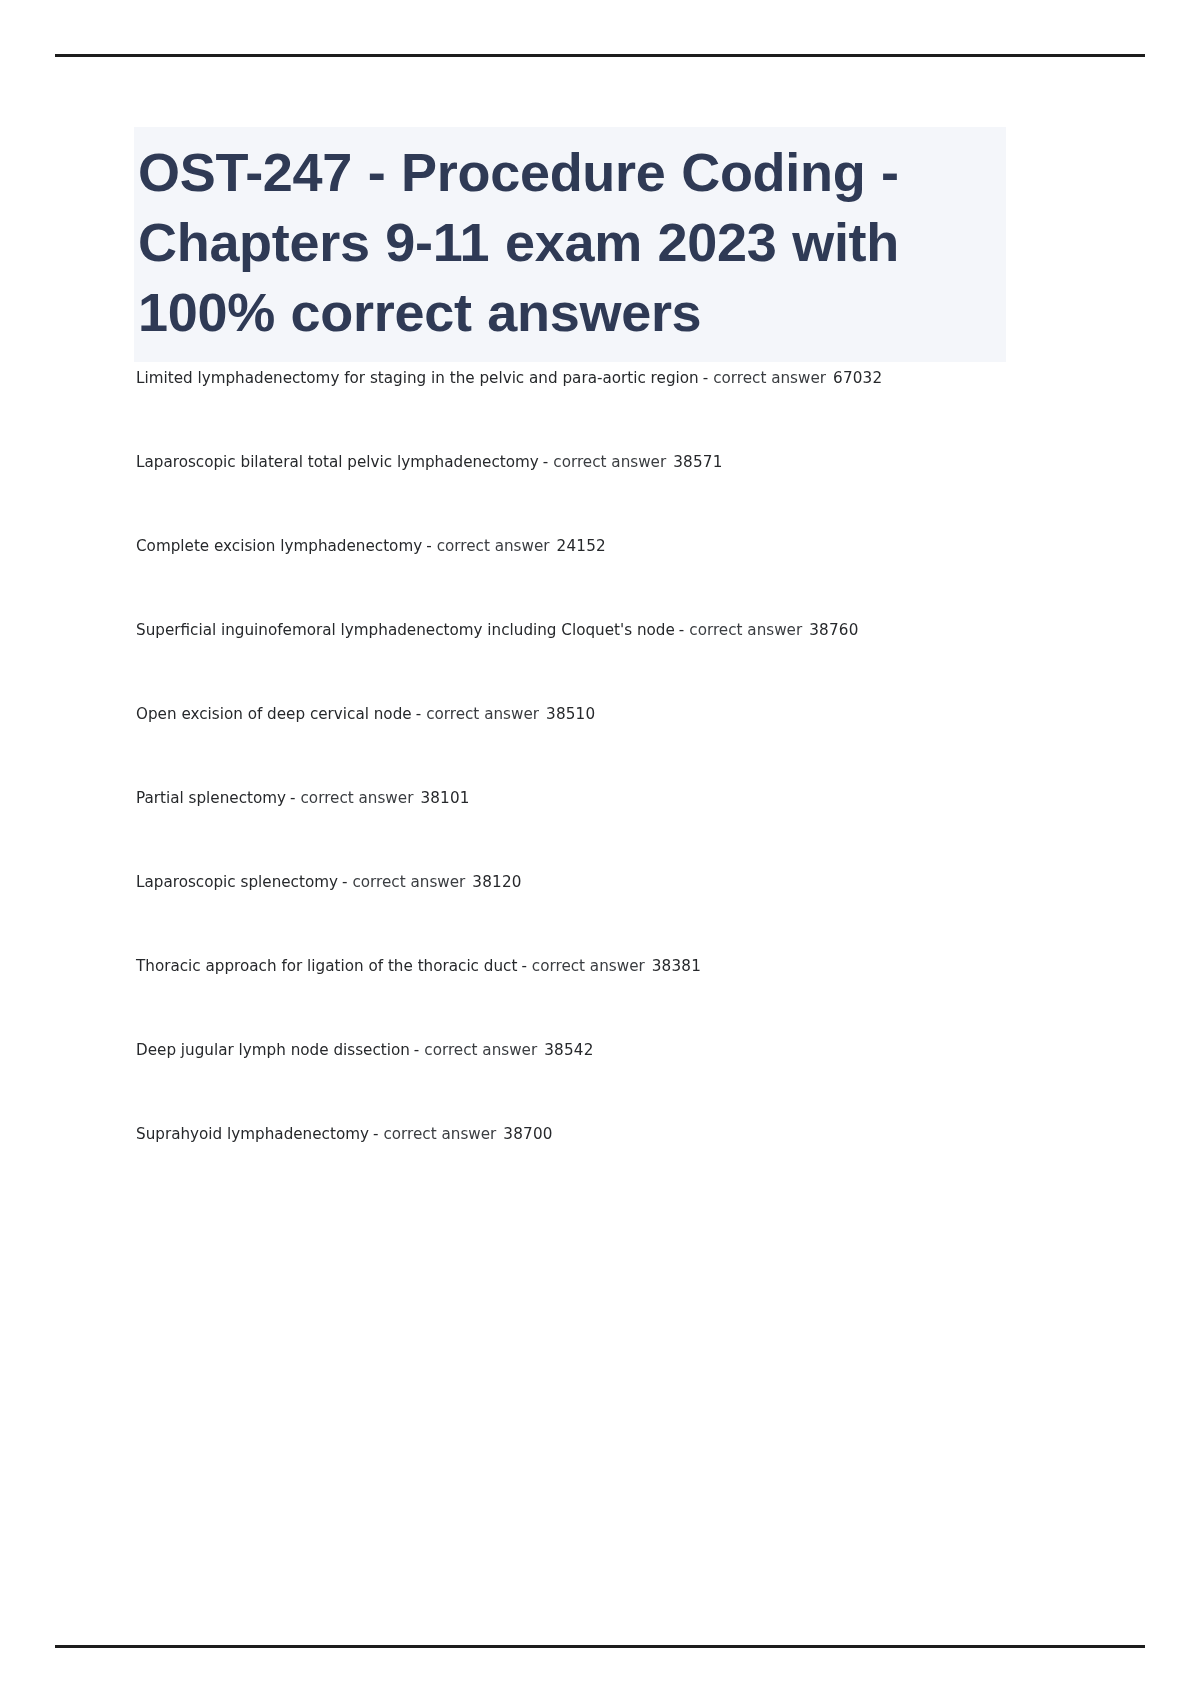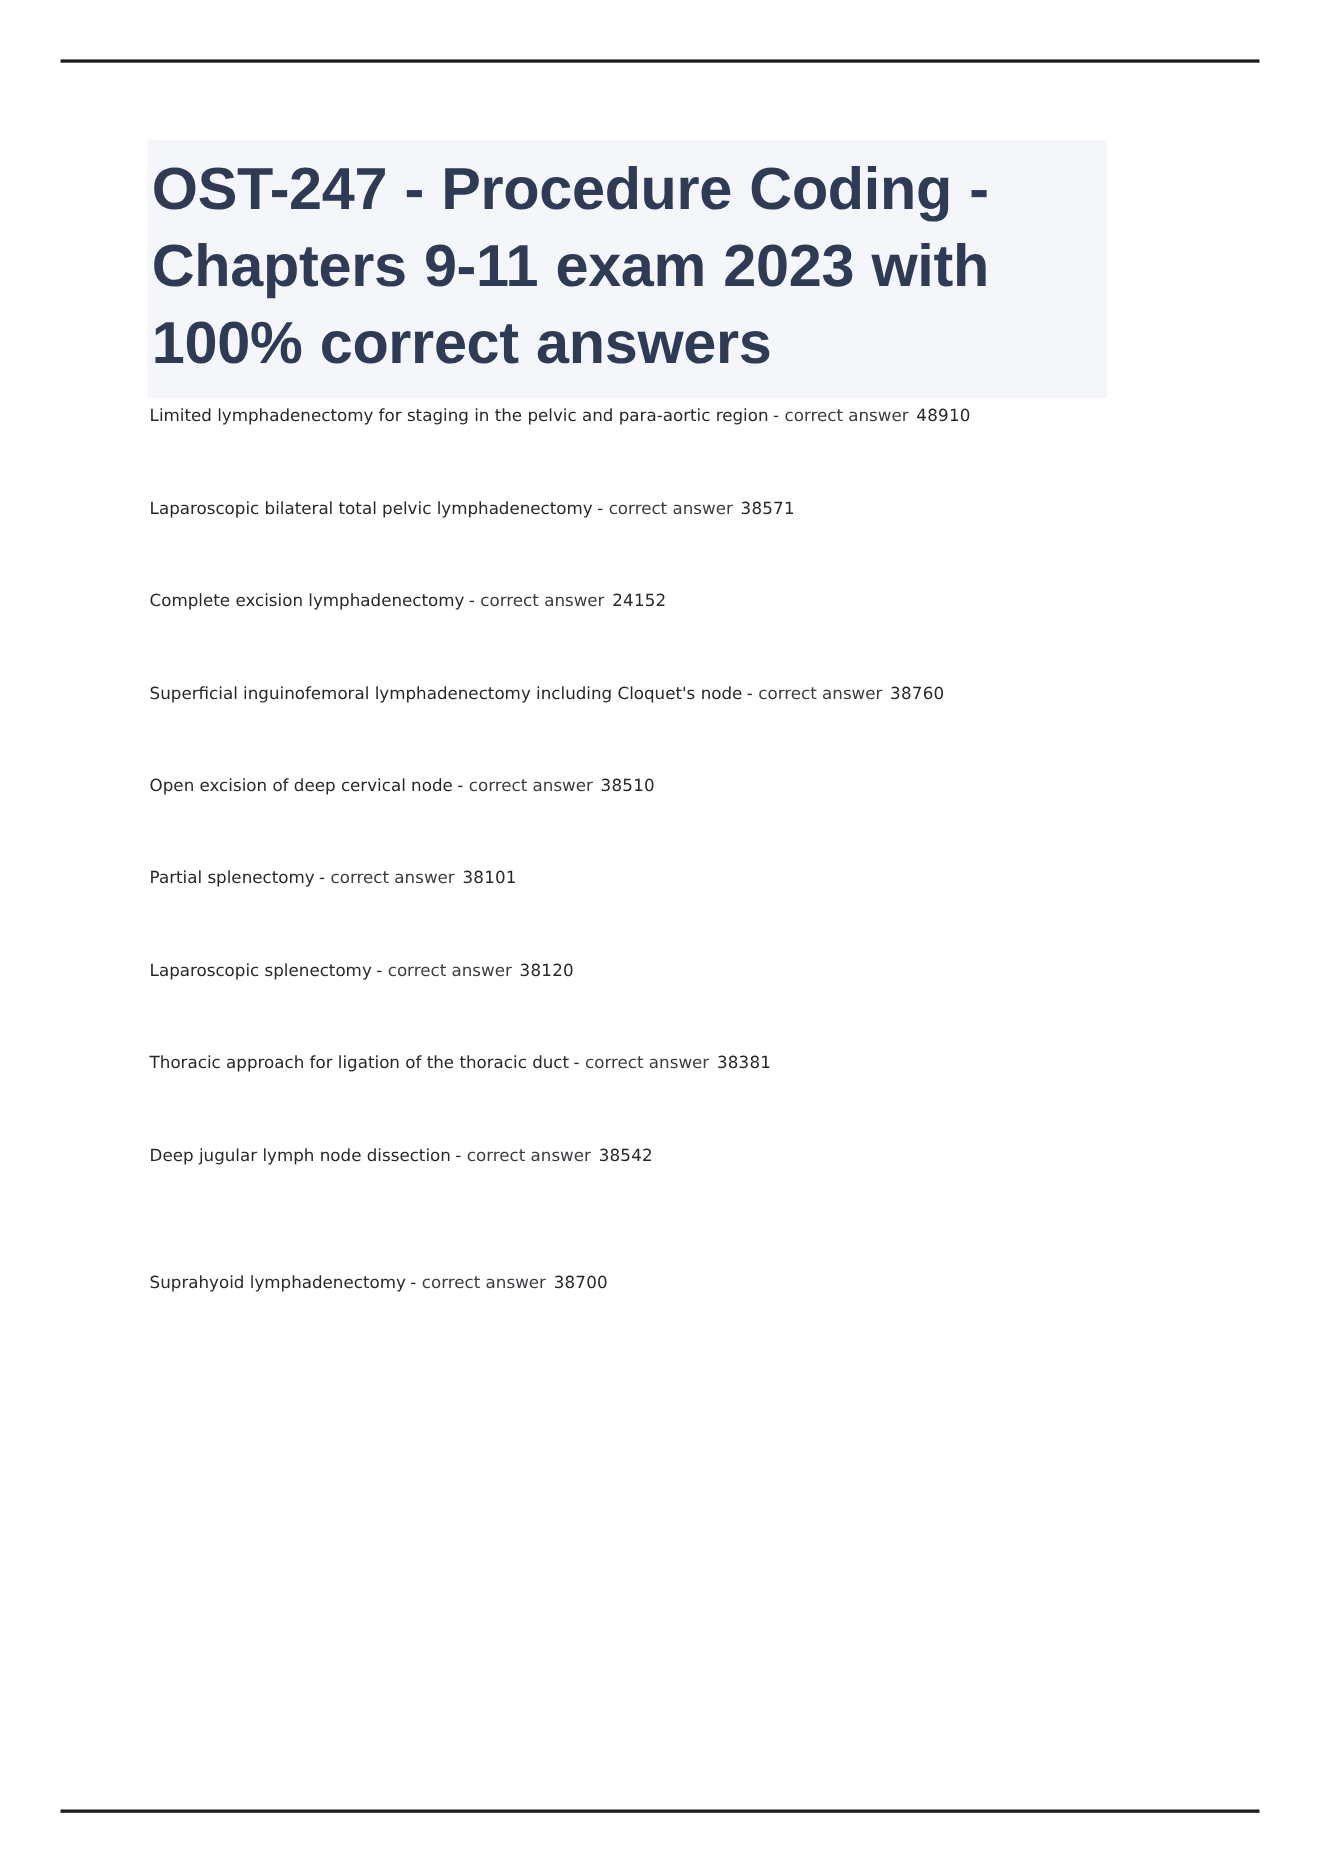--- a/index.html
+++ b/index.html
@@ -58,21 +58,21 @@
     width: 900px;
   }
   .qa-item {
     font-family: "DejaVu Sans", "Liberation Sans", sans-serif;
     font-size: 15.2px;
     line-height: 1.35;
     color: #26282b;
     height: 84px;
     white-space: nowrap;
   }
-  .qa-item:last-child { height: auto; margin-top: 32px; }
+  .qa-item:last-child { height: auto; }
 
   .qa-prompt { }
 
   .qa-sep {
     display: inline-block;
     padding: 0 2px 0 4px;
     color: #26282b;
   }
   .qa-label {
     padding-left: 3px;
@@ -89,21 +89,21 @@
 
 <div class="page">
 
   <div class="rule rule-top"></div>
 
   <div class="title-block">
     <h1 class="doc-title">OST-247 - Procedure Coding - Chapters 9-11 exam 2023 with 100% correct answers</h1>
   </div>
 
   <div class="qa-list">
-      <div class="qa-item"><span class="qa-prompt">Limited lymphadenectomy for staging in the pelvic and para-aortic region</span><span class="qa-sep">-</span><span class="qa-label">correct answer</span><span class="qa-answer">48910</span></div>
+      <div class="qa-item"><span class="qa-prompt">Limited lymphadenectomy for staging in the pelvic and para-aortic region</span><span class="qa-sep">-</span><span class="qa-label">correct answer</span><span class="qa-answer">67032</span></div>
       <div class="qa-item"><span class="qa-prompt">Laparoscopic bilateral total pelvic lymphadenectomy</span><span class="qa-sep">-</span><span class="qa-label">correct answer</span><span class="qa-answer">38571</span></div>
       <div class="qa-item"><span class="qa-prompt">Complete excision lymphadenectomy</span><span class="qa-sep">-</span><span class="qa-label">correct answer</span><span class="qa-answer">24152</span></div>
       <div class="qa-item"><span class="qa-prompt">Superficial inguinofemoral lymphadenectomy including Cloquet's node</span><span class="qa-sep">-</span><span class="qa-label">correct answer</span><span class="qa-answer">38760</span></div>
       <div class="qa-item"><span class="qa-prompt">Open excision of deep cervical node</span><span class="qa-sep">-</span><span class="qa-label">correct answer</span><span class="qa-answer">38510</span></div>
       <div class="qa-item"><span class="qa-prompt">Partial splenectomy</span><span class="qa-sep">-</span><span class="qa-label">correct answer</span><span class="qa-answer">38101</span></div>
       <div class="qa-item"><span class="qa-prompt">Laparoscopic splenectomy</span><span class="qa-sep">-</span><span class="qa-label">correct answer</span><span class="qa-answer">38120</span></div>
       <div class="qa-item"><span class="qa-prompt">Thoracic approach for ligation of the thoracic duct</span><span class="qa-sep">-</span><span class="qa-label">correct answer</span><span class="qa-answer">38381</span></div>
       <div class="qa-item"><span class="qa-prompt">Deep jugular lymph node dissection</span><span class="qa-sep">-</span><span class="qa-label">correct answer</span><span class="qa-answer">38542</span></div>
       <div class="qa-item"><span class="qa-prompt">Suprahyoid lymphadenectomy</span><span class="qa-sep">-</span><span class="qa-label">correct answer</span><span class="qa-answer">38700</span></div>
     </div>

